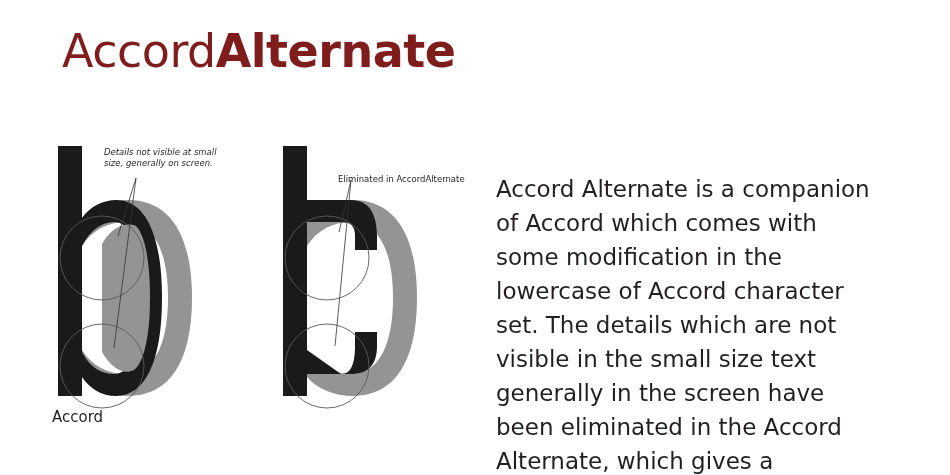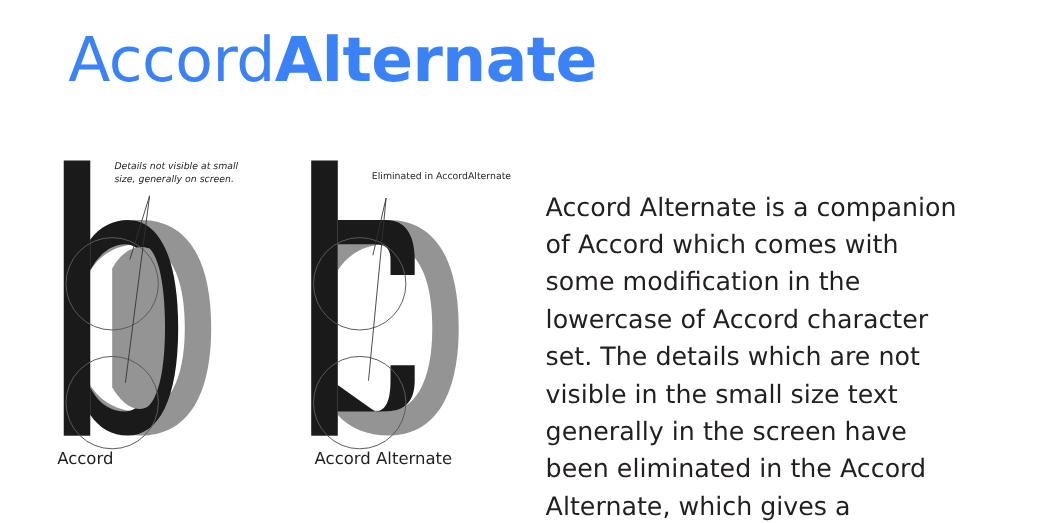--- a/index.html
+++ b/index.html
@@ -20,23 +20,23 @@
     width: 950px;
     height: 475px;
     background: #ffffff;
   }
 
   
   .title {
     position: absolute;
     left: 62px;
     top: 28px;
-    font-size: 56px;
+    font-size: 46px;
     line-height: 1;
-    color: #3b82f6;
+    color: #7f1d1d;
     white-space: nowrap;
     letter-spacing: -0.5px;
   }
   .title .light { font-weight: 400; }
   .title .bold  { font-weight: 700; }
 
   
   .specimen {
     position: absolute;
     top: 140px;
@@ -57,21 +57,21 @@
   .caption.right { left: 286px; }
 
   .callout {
     position: absolute;
     font-size: 8.5px;
     line-height: 1.35;
     color: #231f20;
     white-space: pre-line;
   }
   .callout.one { left: 104px; top: 147px; width: 135px; font-style: italic; }
-  .callout.two { left: 338px; top: 156px; width: 140px; }
+  .callout.two { left: 338px; top: 174px; width: 140px; }
 
   
   .body-copy {
     position: absolute;
     left: 496px;
     top: 172px;
     width: 380px;
     font-size: 23px;
     line-height: 1.48;
     color: #231f20;
@@ -160,17 +160,16 @@
       <path d="M86 40 L 74 92" fill="none" stroke="#333" stroke-width="0.8"></path>
       <path d="M86 40 L 70 206" fill="none" stroke="#333" stroke-width="0.8"></path>
     </svg>
   </div>
 
   <div class="callout one">Details not visible at small
 size, generally on screen.</div>
   <div class="callout two">Eliminated in AccordAlternate</div>
 
   <div class="caption left">Accord</div>
-  <div class="caption right">Accord Alternate</div>
 
   <div class="body-copy">Accord Alternate is a companion of Accord which comes with some modification in the lowercase of Accord character set. The details which are not visible in the small size text generally in the screen have been eliminated in the Accord Alternate, which gives a contemporary sans serif look. It even increases the size of counters in letterform, which result in increased readability.</div>
 
 </div>
 
 </body></html>

